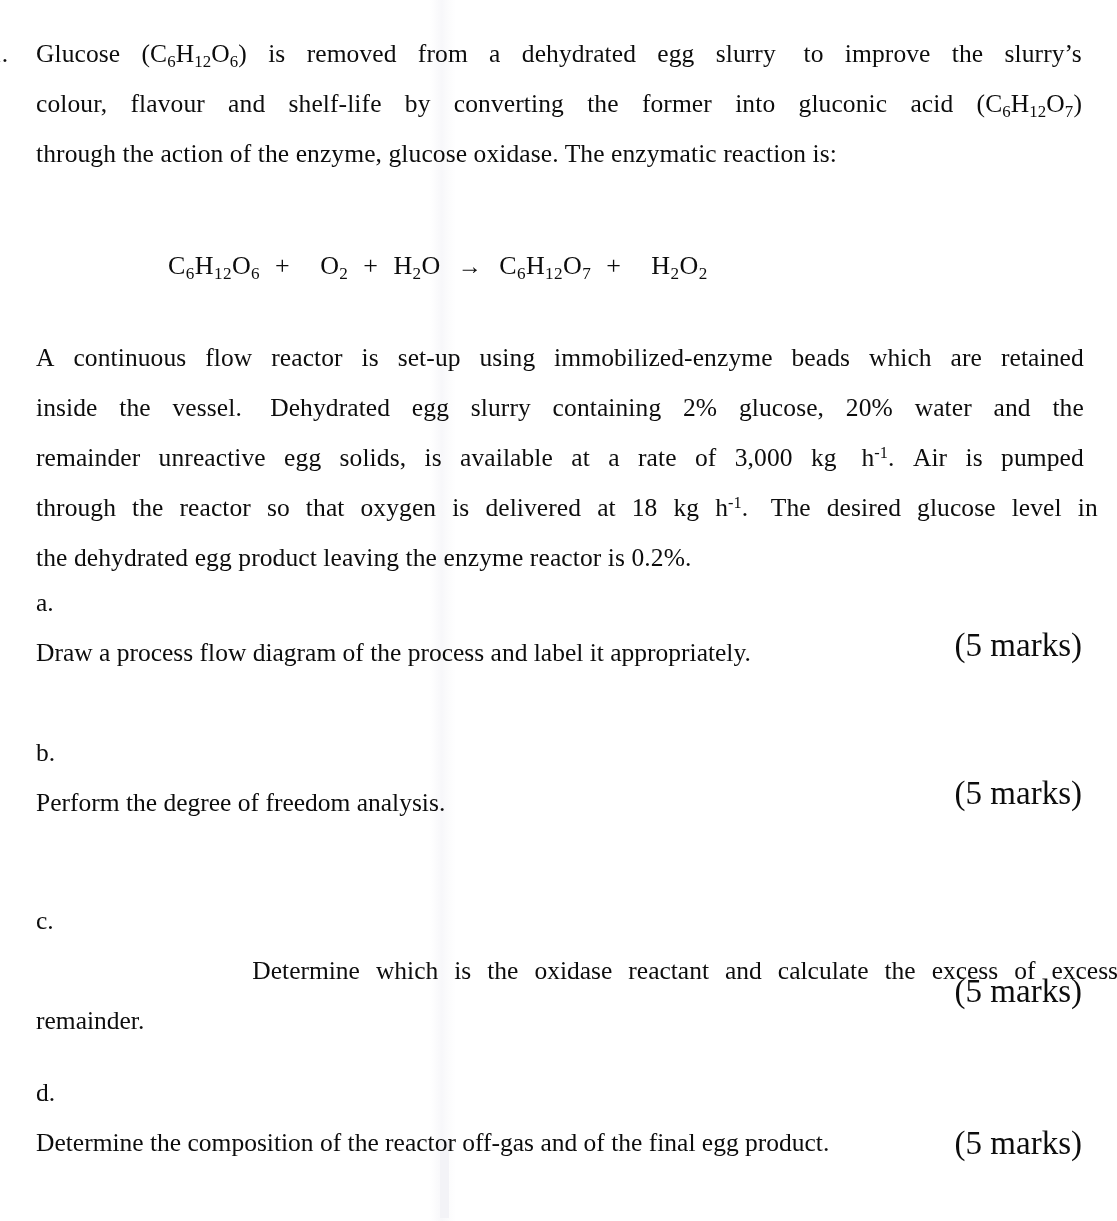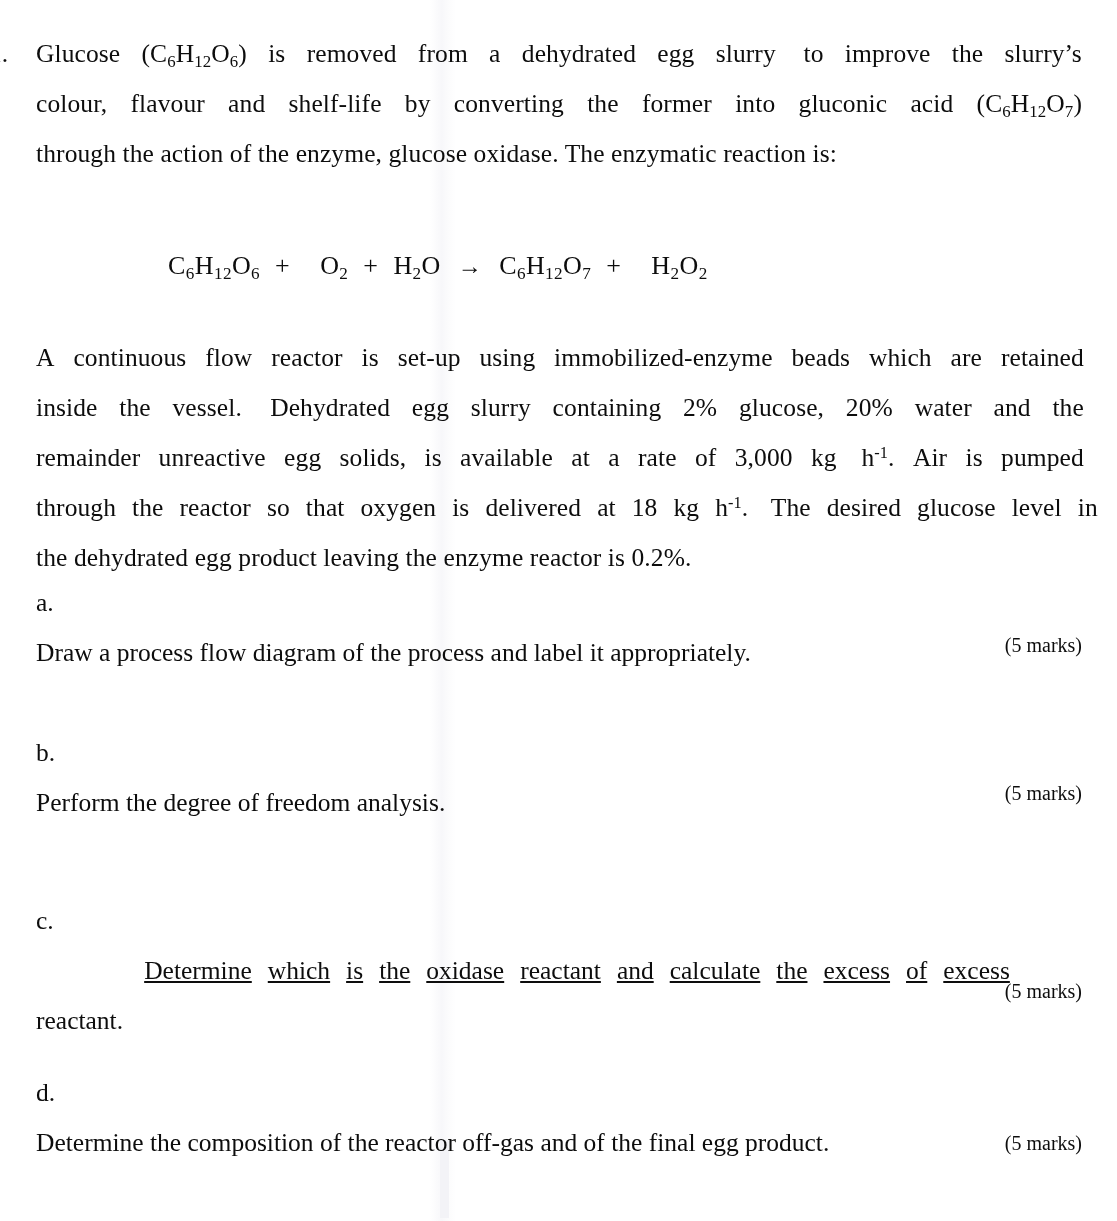--- a/index.html
+++ b/index.html
@@ -133,33 +133,32 @@
     width: 40px;
   }
   .sub-item .body {
     margin-left: 48px;
     width: 1034px;
     text-align: justify;
   }
   .sub-item .body .line { display: block; }
   .sub-item .body .line.spread {
     display: flex;
-    justify-content: center;
-    text-decoration: underline;
+    justify-content: flex-end;
   }
 
   #item-a { left: 36px; top: 578px; width: 1082px; }
   #item-b { left: 36px; top: 728px; width: 1082px; }
   #item-c { left: 36px; top: 896px; width: 1082px; }
   #item-d { left: 36px; top: 1068px; width: 1082px; }
 
   .marks {
     position: absolute;
     right: 35px;
-    font-size: 20px;
+    font-size: 33px;
     line-height: 50px;
     white-space: nowrap;
   }
   #marks-a { top: 620px; }
   #marks-b { top: 768px; }
   #marks-c { top: 966px; }
   #marks-d { top: 1118px; }
 </style>
 </head>
 <body>
@@ -304,21 +303,21 @@
           <span>the</span>
           <span>oxidase</span>
           <span>reactant</span>
           <span>and</span>
           <span>calculate</span>
           <span>the</span>
           <span>excess</span>
           <span>of</span>
           <span>excess</span>
         </span>
-      <span class="line">reactant.</span>
+      <span class="line">remainder.</span>
     </span>
   </div>
   <div class="marks" id="marks-c">(5 marks)</div>
 
   <div class="sub-item" id="item-d">
     <span class="marker">d.</span>
     <span class="body">
       <span class="line">Determine the composition of the reactor off-gas and of the final egg product.</span>
     </span>
   </div>

